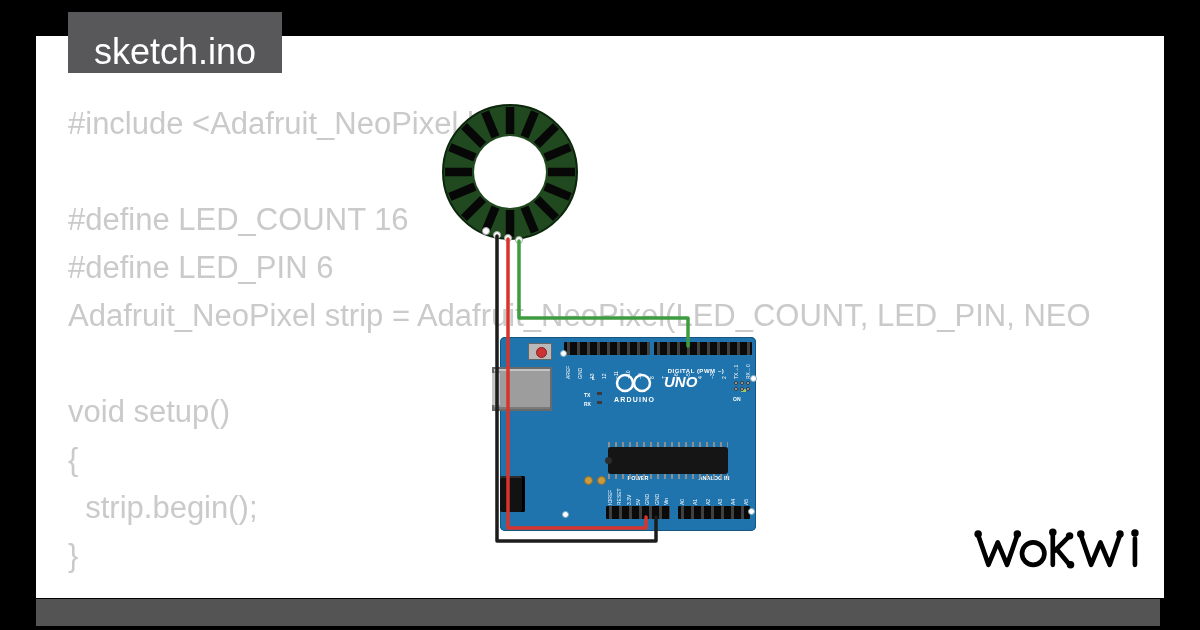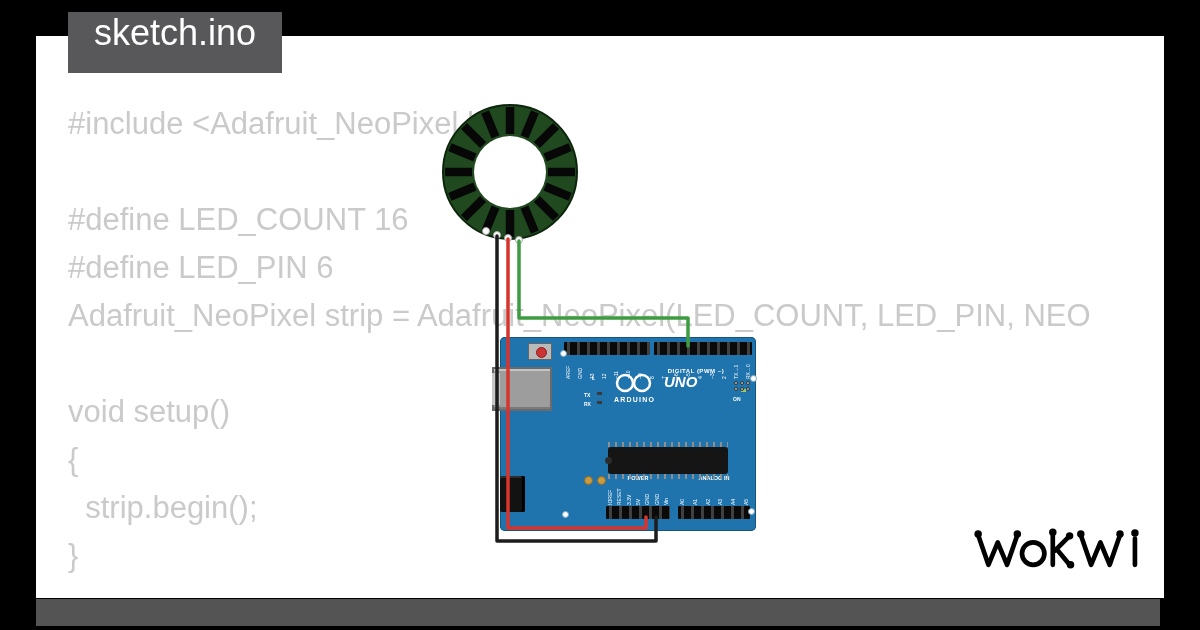--- a/index.html
+++ b/index.html
@@ -6,21 +6,21 @@
   body{
     width:1200px;height:630px;position:relative;overflow:hidden;
     background:#000;
     font-family:"Liberation Sans","DejaVu Sans",sans-serif;
   }
   .card{position:absolute;left:36px;top:36px;width:1128px;height:562px;background:#ffffff;}
   .card-shadow{position:absolute;left:36px;top:599px;width:1124px;height:27px;background:var(--shadow,#545454);}
   .tab{
     position:absolute;left:68px;top:12px;height:61px;z-index:10;
     background:var(--tab-bg,#58585a);color:#fff;font-size:36px;
-    display:flex;align-items:flex-start;padding:0 26px;
+    display:flex;align-items:flex-end;padding:0 26px;
   }
   .code{
     position:absolute;left:68px;top:100px;width:1072px;height:494px;overflow:hidden;z-index:1;
     color:var(--code-text,#cacaca);font-size:31px;line-height:48px;white-space:pre;
   }
   .code-line{display:block;height:48px;}
 
   
   .ring{position:absolute;left:442px;top:102px;width:140px;height:148px;z-index:4;}
 

